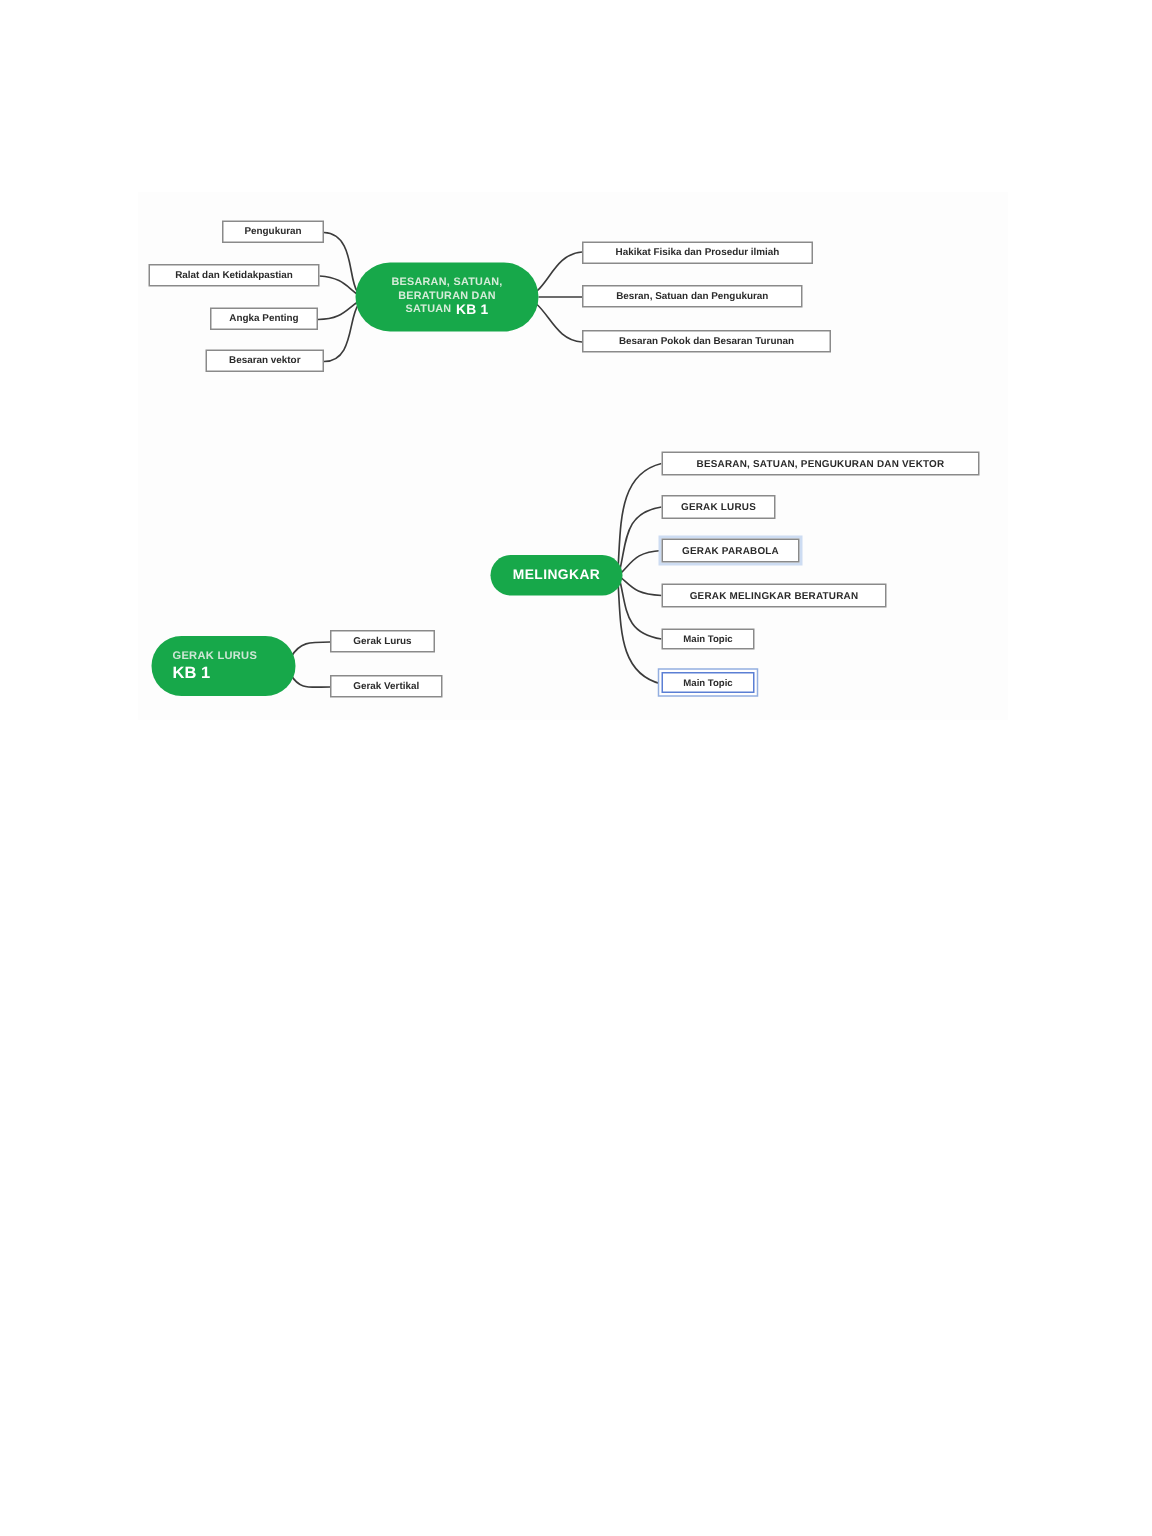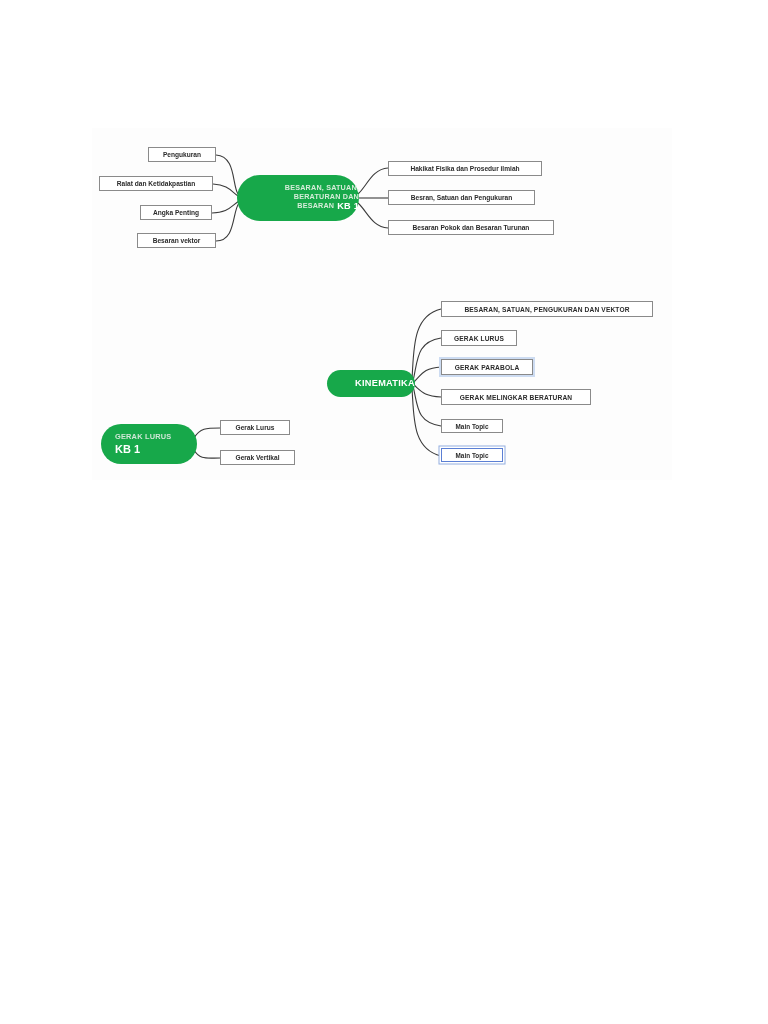--- a/index.html
+++ b/index.html
@@ -56,21 +56,21 @@
     position: absolute;
     box-sizing: border-box;
   }
 
   
   .root {
     background: #17a84a;
     border-radius: 999px;
     display: flex;
     flex-direction: column;
-    align-items: flex-end;
+    align-items: center;
     justify-content: center;
     text-align: center;
     line-height: 1.25;
   }
   .root .l1 {
     color: #d6ecd9;
     font-weight: bold;
     letter-spacing: .2px;
   }
   .root .l2 {
@@ -196,21 +196,21 @@
     <path d="M 413 386 C 418 406 416 422 441 426"></path>
     <path d="M 412 388 C 414 417 412 449 441 456"></path>
 
     <path d="M 194 438 C 200 428 206 428 220 428"></path>
     <path d="M 194 450 C 200 460 206 458 220 458"></path>
   </svg>
 
   <div class="node root" id="root-besaran">
     <span class="l1">BESARAN, SATUAN,</span>
     <span class="l2">BERATURAN DAN</span>
-    <span class="l2 line3"><span>BESARAN</span><span class="kb">KB 1</span></span>
+    <span class="l2 line3"><span>SATUAN</span><span class="kb">KB 1</span></span>
   </div>
 
   <div class="node topic topic-sm" style="left:148px; top:147px; width:68px;">
     <span>Pengukuran</span>
   </div>
   <div class="node topic topic-sm" style="left:99px; top:176px; width:114px;">
     <span>Ralat dan Ketidakpastian</span>
   </div>
   <div class="node topic topic-sm" style="left:140px; top:205px; width:72px;">
     <span>Angka Penting</span>
@@ -223,21 +223,21 @@
     <span>Hakikat Fisika dan Prosedur ilmiah</span>
   </div>
   <div class="node topic topic-sm" style="left:388px; top:190px; width:147px;">
     <span>Besran, Satuan dan Pengukuran</span>
   </div>
   <div class="node topic topic-sm" style="left:388px; top:220px; width:166px;">
     <span>Besaran Pokok dan Besaran Turunan</span>
   </div>
 
   <div class="node root" id="root-kinematika">
-    <span class="l1">KINEMATIKA</span>
+    <span class="l1">MELINGKAR</span>
   </div>
 
   <div class="node topic topic-lg" style="left:441px; top:301px; width:212px;">
     <span>BESARAN, SATUAN, PENGUKURAN DAN VEKTOR</span>
   </div>
   <div class="node topic topic-lg" style="left:441px; top:330px; width:76px;">
     <span>GERAK LURUS</span>
   </div>
   <div class="node topic topic-lg hl" style="left:441px; top:359px; width:92px;">
     <span>GERAK PARABOLA</span>

